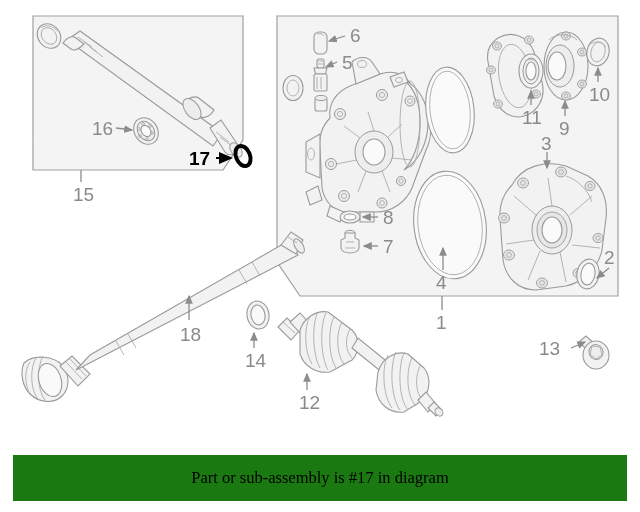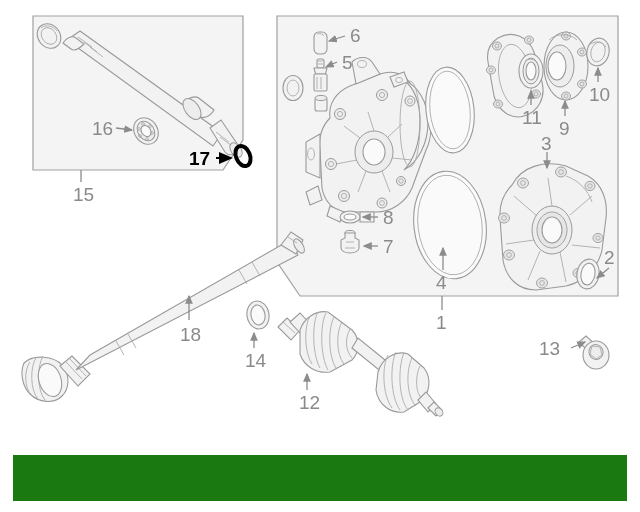--- a/index.html
+++ b/index.html
@@ -397,13 +397,14 @@
     <line class="lead" x1="307" y1="390" x2="307" y2="374" marker-end="url(#ar)"></line>
     <text class="num" x="299" y="409">12</text>
 
     <line class="lead" x1="571" y1="348" x2="585" y2="342" marker-end="url(#ar)"></line>
     <text class="num" x="539" y="355">13</text>
   </g>
 </svg>
 </div>
 
 <div class="banner" style="background: rgb(26, 122, 17);">
+  <div>Part or sub-assembly is #17 in diagram</div>
 </div>
 
 </body></html>

